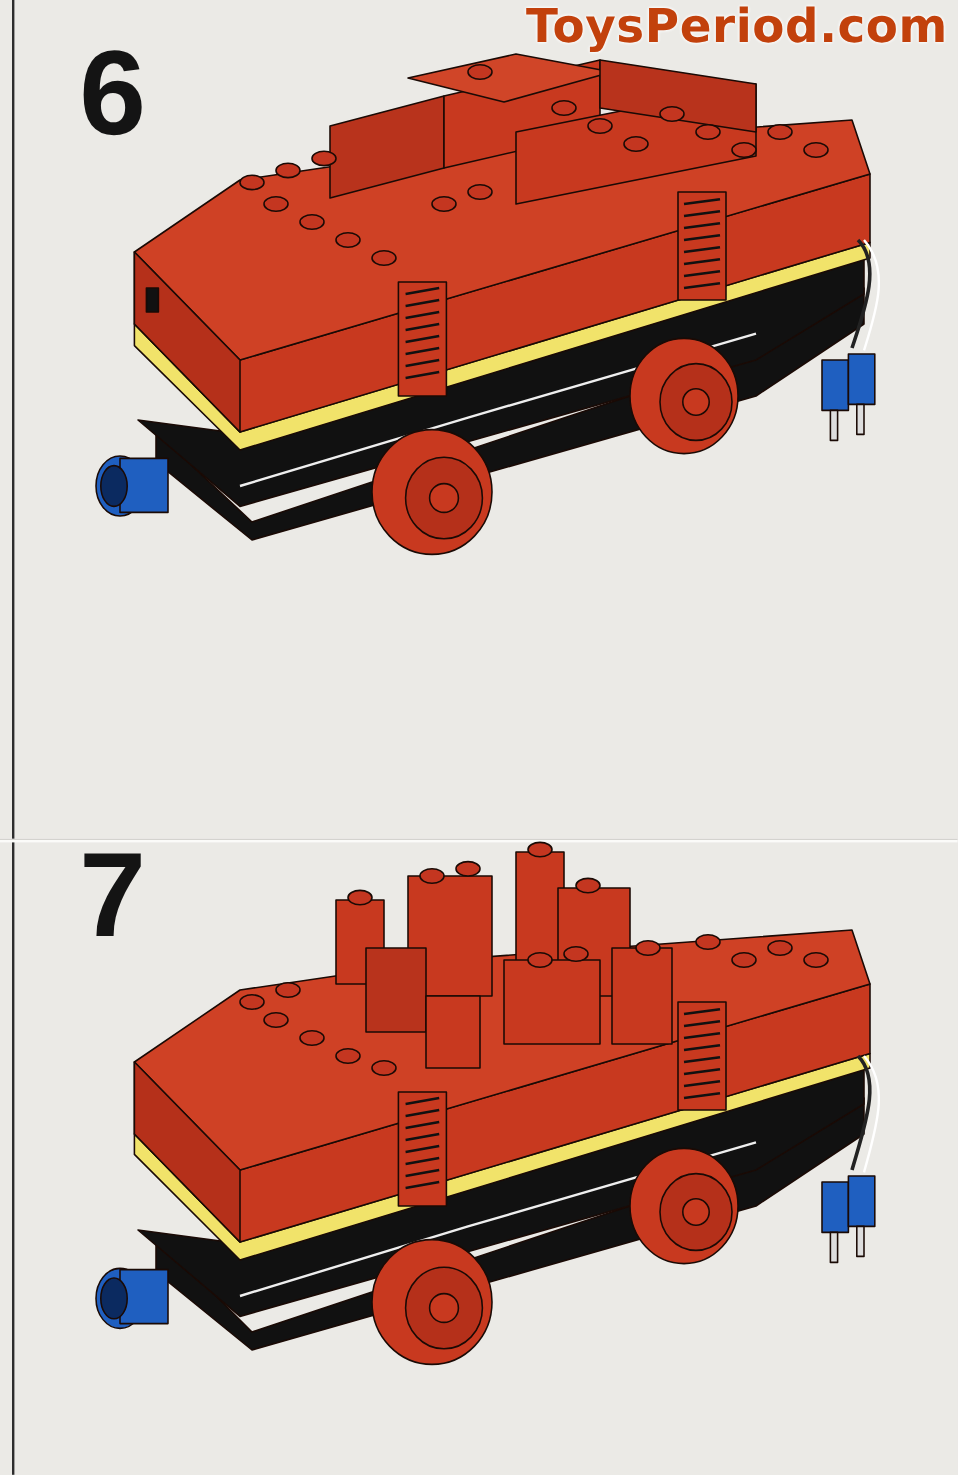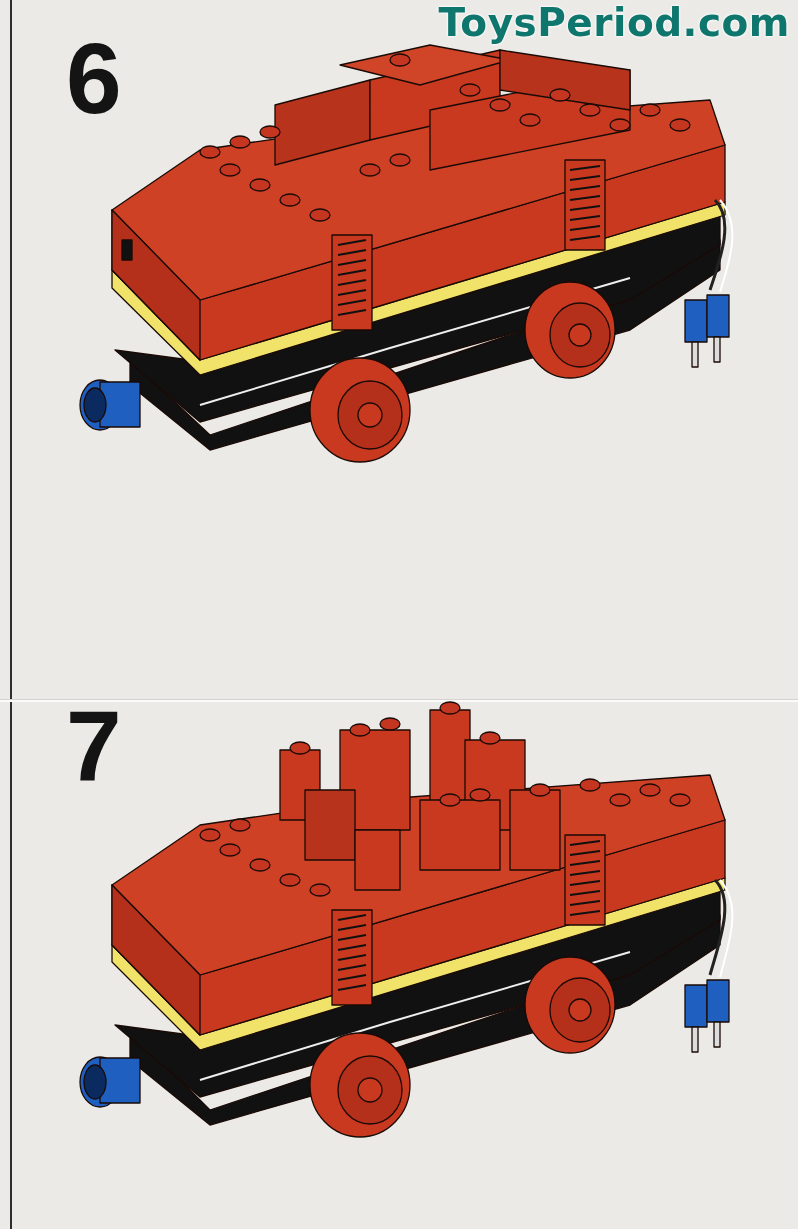--- a/index.html
+++ b/index.html
@@ -3,21 +3,21 @@
 <meta charset="utf-8">
 <style>
   html,body{margin:0;padding:0;}
   body{width:798px;height:1229px;background:#e9e8e4;position:relative;overflow:hidden;font-family:"Liberation Sans",sans-serif;}
   .page{position:absolute;left:0;top:0;width:798px;height:1229px;background:#ebeae6;}
   .binding-line{position:absolute;left:10px;top:0;width:2px;height:1229px;background:#2d2d2d;}
   .fold-line{position:absolute;left:0;top:699px;width:798px;height:2px;background:#fbfbf9;border-top:1px solid #d4d3cf;}
   .step-number{position:absolute;font-family:"Liberation Sans",sans-serif;font-weight:bold;color:#141414;font-size:100px;line-height:1;}
   .step6-num{left:66px;top:28px;}
   .step7-num{left:66px;top:696px;}
-  .watermark{position:absolute;right:8px;top:0px;font-family:"DejaVu Sans",sans-serif;font-weight:bold;font-size:39px;color:#0f766e;letter-spacing:0.5px;text-shadow:0 0 3px #fff,0 0 3px #fff;}
+  .watermark{position:absolute;right:8px;top:0px;font-family:"DejaVu Sans",sans-serif;font-weight:bold;font-size:39px;color:#c2410c;letter-spacing:0.5px;text-shadow:0 0 3px #fff,0 0 3px #fff;}
   svg.loco{position:absolute;}
   .step6-img{left:70px;top:30px;}
   .step7-img{left:70px;top:700px;}
 </style>
 </head>
 <body>
 
 <div class="page">
   <div class="binding-line"></div>
   <div class="fold-line"></div>

